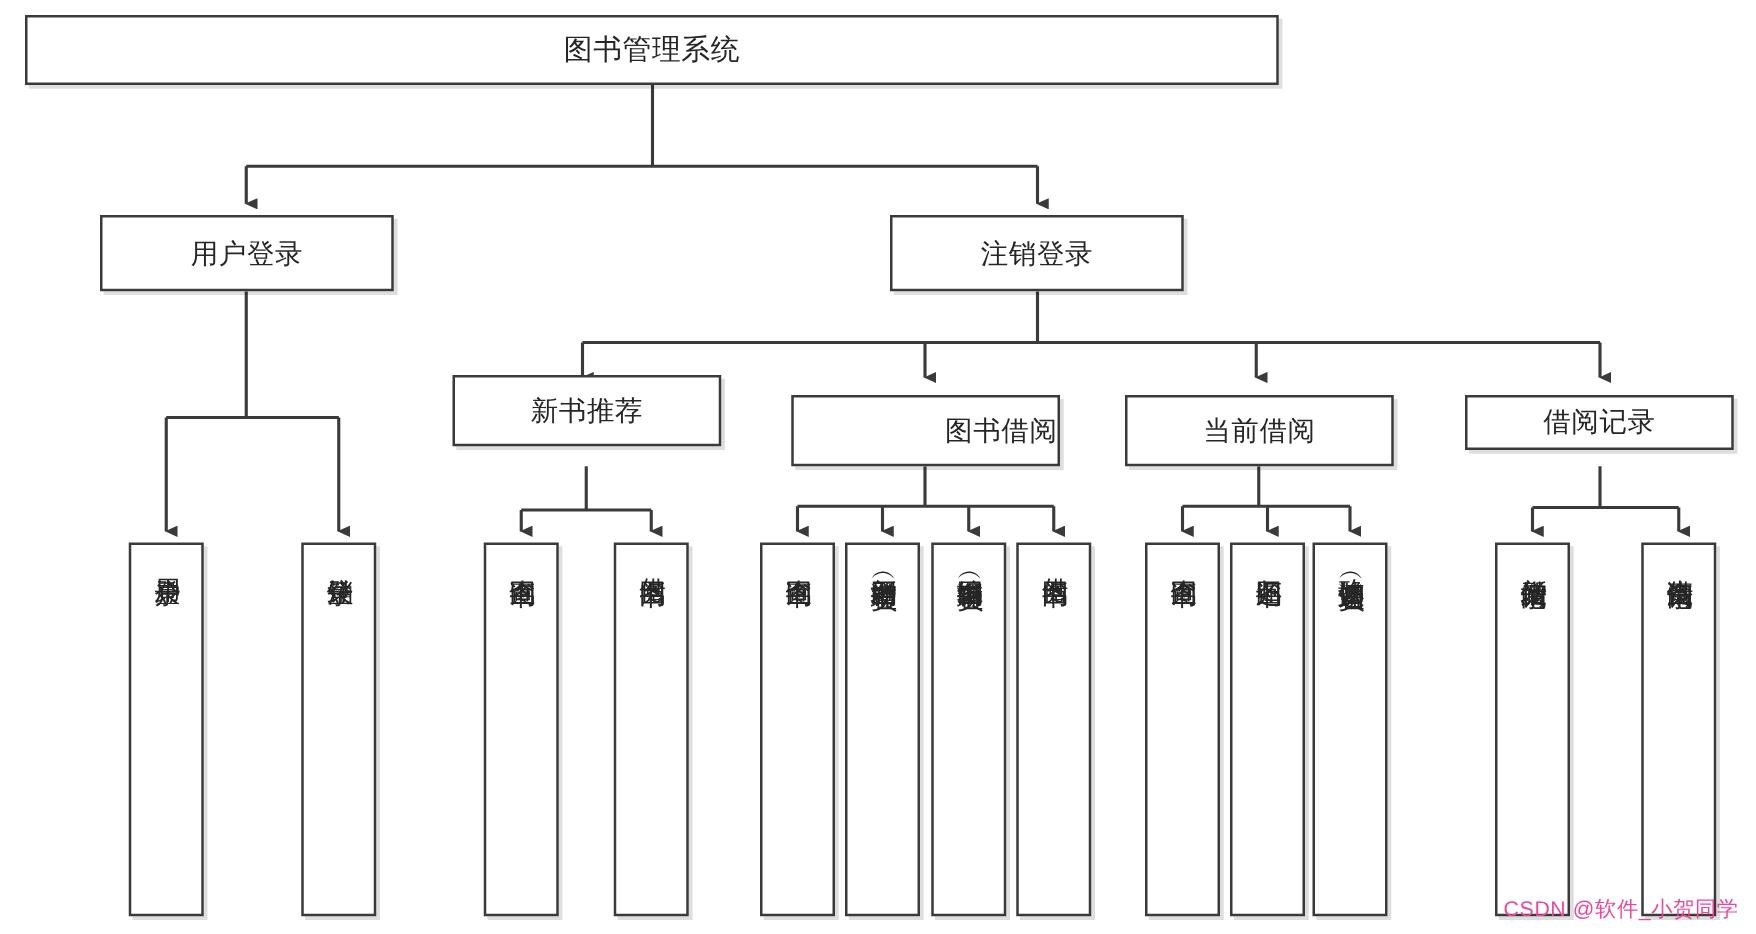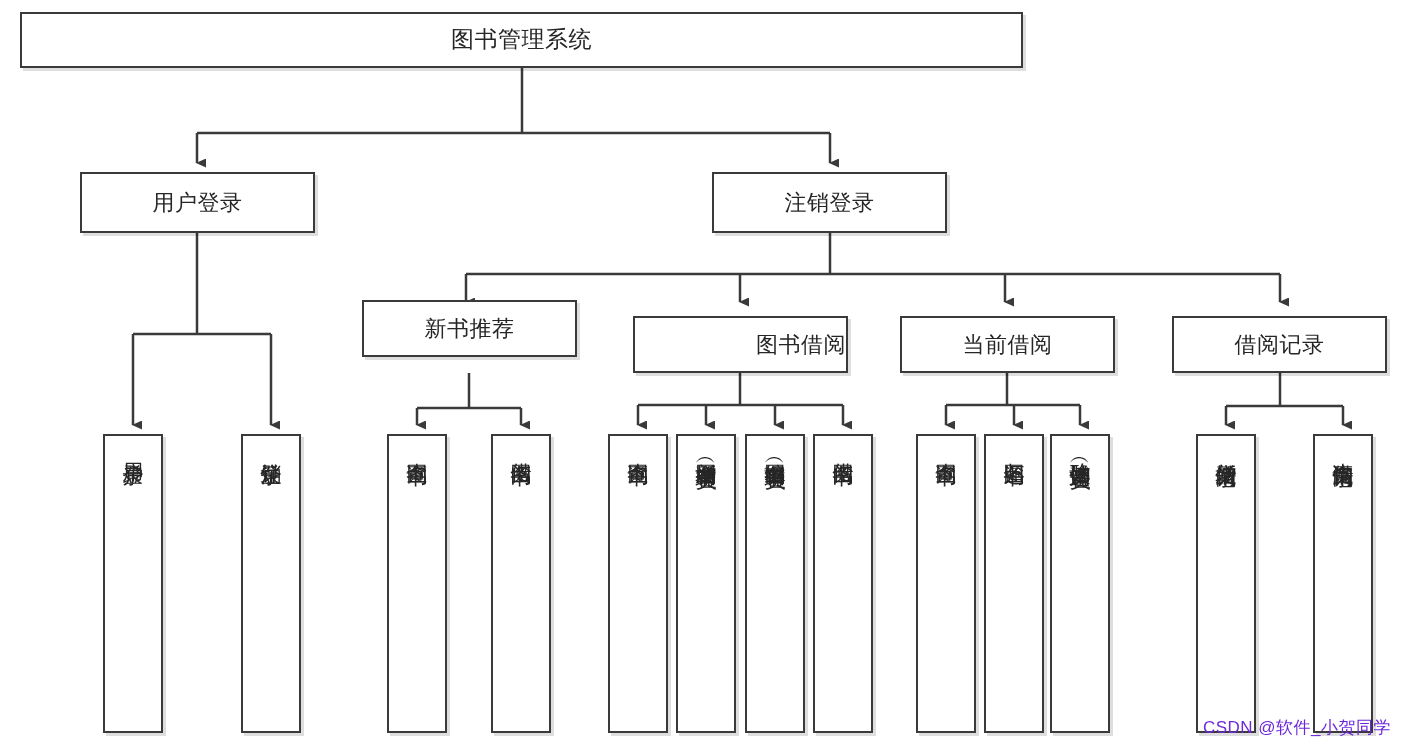--- a/index.html
+++ b/index.html
@@ -60,21 +60,21 @@
     white-space: nowrap;
   }
   .node.root .label {
     font-size: 23px;
   }
   #watermark {
     position: absolute;
     right: 14px;
     bottom: 8px;
     font-size: 17px;
-    color: #6d28d9;
+    color: #ec4899;
     letter-spacing: 0.5px;
     z-index: 5;
     white-space: nowrap;
   }
 </style>
 </head>
 <body>
 
 <div id="canvas">
 
@@ -141,21 +141,21 @@
 
   <div class="node horizontal" style="left:362px; top:300px; width:215px; height:57px;">
     <span class="label">新书推荐</span>
   </div>
   <div class="node horizontal" style="left:633px; top:316px; width:215px; height:57px;justify-content:flex-end;">
     <span class="label">图书借阅</span>
   </div>
   <div class="node horizontal" style="left:900px; top:316px; width:215px; height:57px;">
     <span class="label">当前借阅</span>
   </div>
-  <div class="node horizontal" style="left:1172px; top:316px; width:215px; height:57px;">
+  <div class="node horizontal" style="left:1172px; top:316px; width:215px; height:44px;">
     <span class="label">借阅记录</span>
   </div>
 
   <div class="node vertical" style="left:103px; top:434px; width:60px; height:299px;">
     <span class="label">用户登录</span>
   </div>
   <div class="node vertical" style="left:241px; top:434px; width:60px; height:299px;">
     <span class="label">注销登录</span>
   </div>
 

